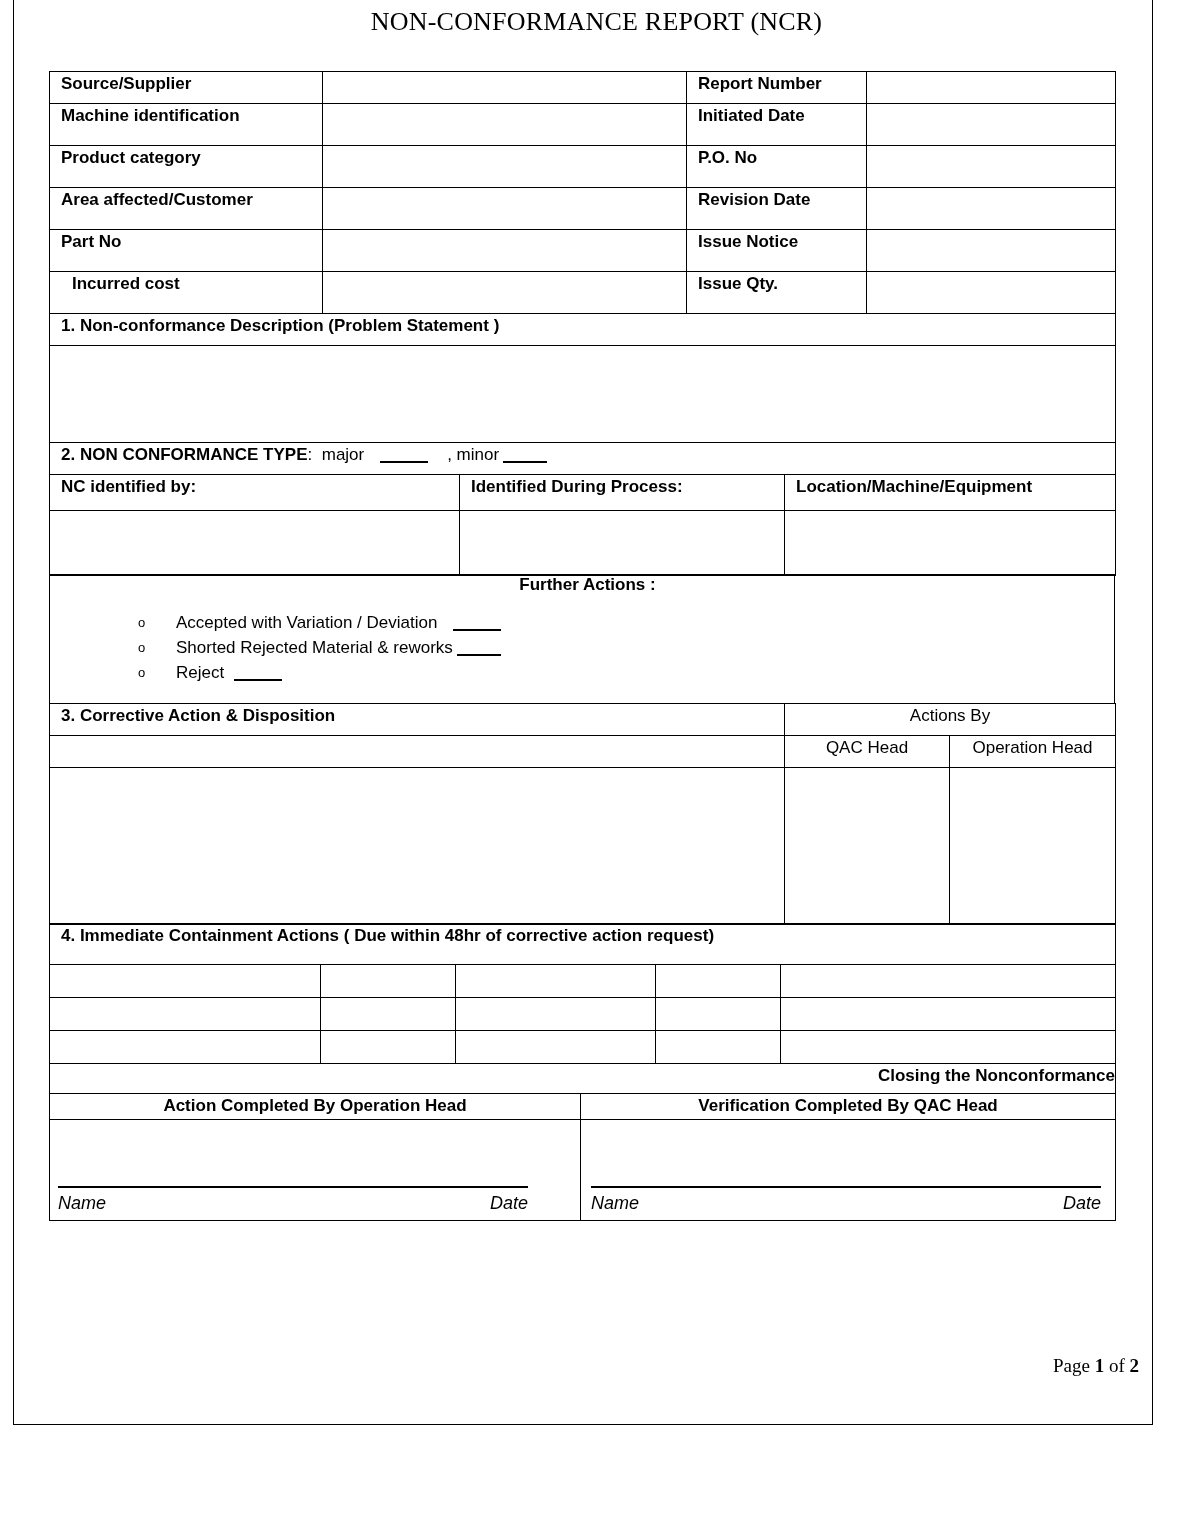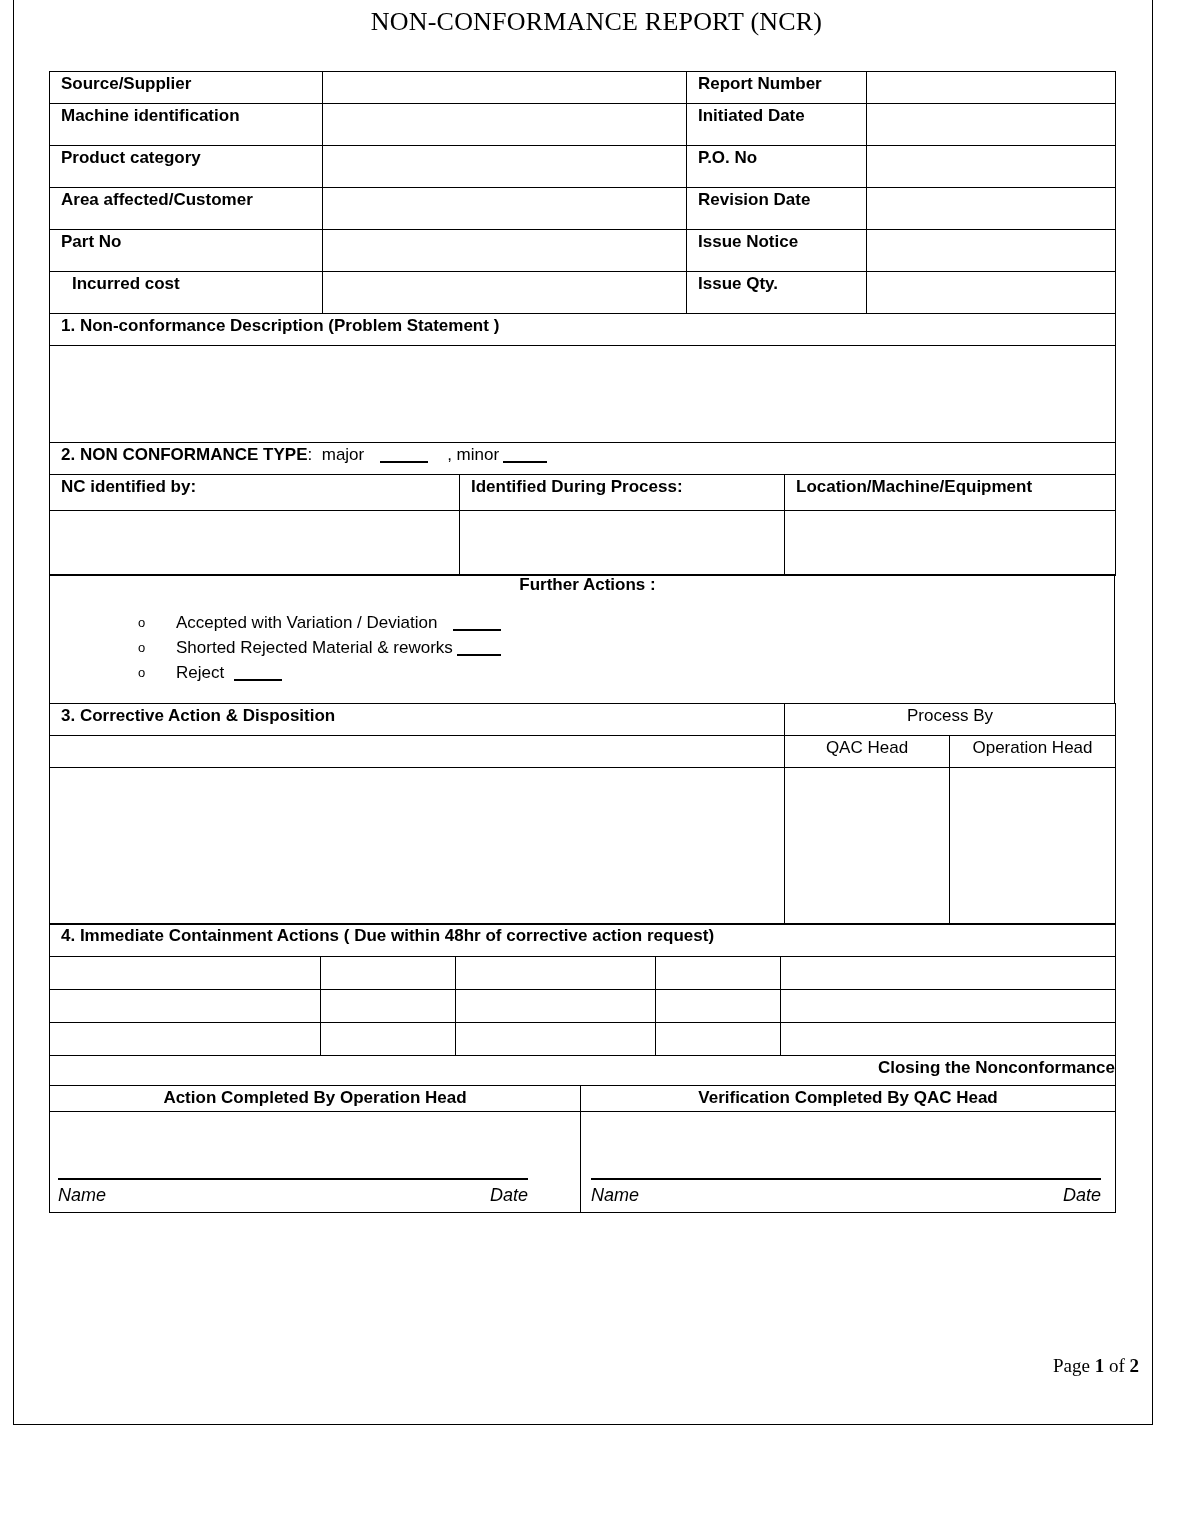--- a/index.html
+++ b/index.html
@@ -272,21 +272,21 @@
 
 <table class="form" style="margin-top:-1.4px">
   <colgroup>
     <col style="width:735px">
     <col style="width:165px">
     <col style="width:166px">
   </colgroup>
   <tbody>
         <tr style="height:32px">
     <td class="sec-head">3. Corrective Action &amp; Disposition</td>
-    <td class="ctr-plain" colspan="2">Process By</td>
+    <td class="ctr-plain" colspan="2">Actions By</td>
   </tr>
   <tr style="height:32px">
     <td></td>
     <td class="ctr-plain">QAC Head</td>
     <td class="ctr-plain">Operation Head</td>
   </tr>
   <tr>
     <td class="box-ca"></td>
     <td class="box-ca"></td>
     <td class="box-ca"></td>
@@ -296,21 +296,21 @@
 
 <table class="form" style="margin-top:-1.4px">
   <colgroup>
     <col style="width:271px">
     <col style="width:135px">
     <col style="width:200px">
     <col style="width:125px">
     <col style="width:335px">
   </colgroup>
   <tbody>
-        <tr style="height:33px">
+        <tr style="height:41px">
     <td class="sec-head" colspan="5">4. Immediate Containment Actions ( Due within 48hr  of corrective action request)</td>
   </tr>
   <tr class="row-data">
     <td></td>
     <td></td>
     <td></td>
     <td></td>
     <td></td>
   </tr>
   <tr class="row-data">

